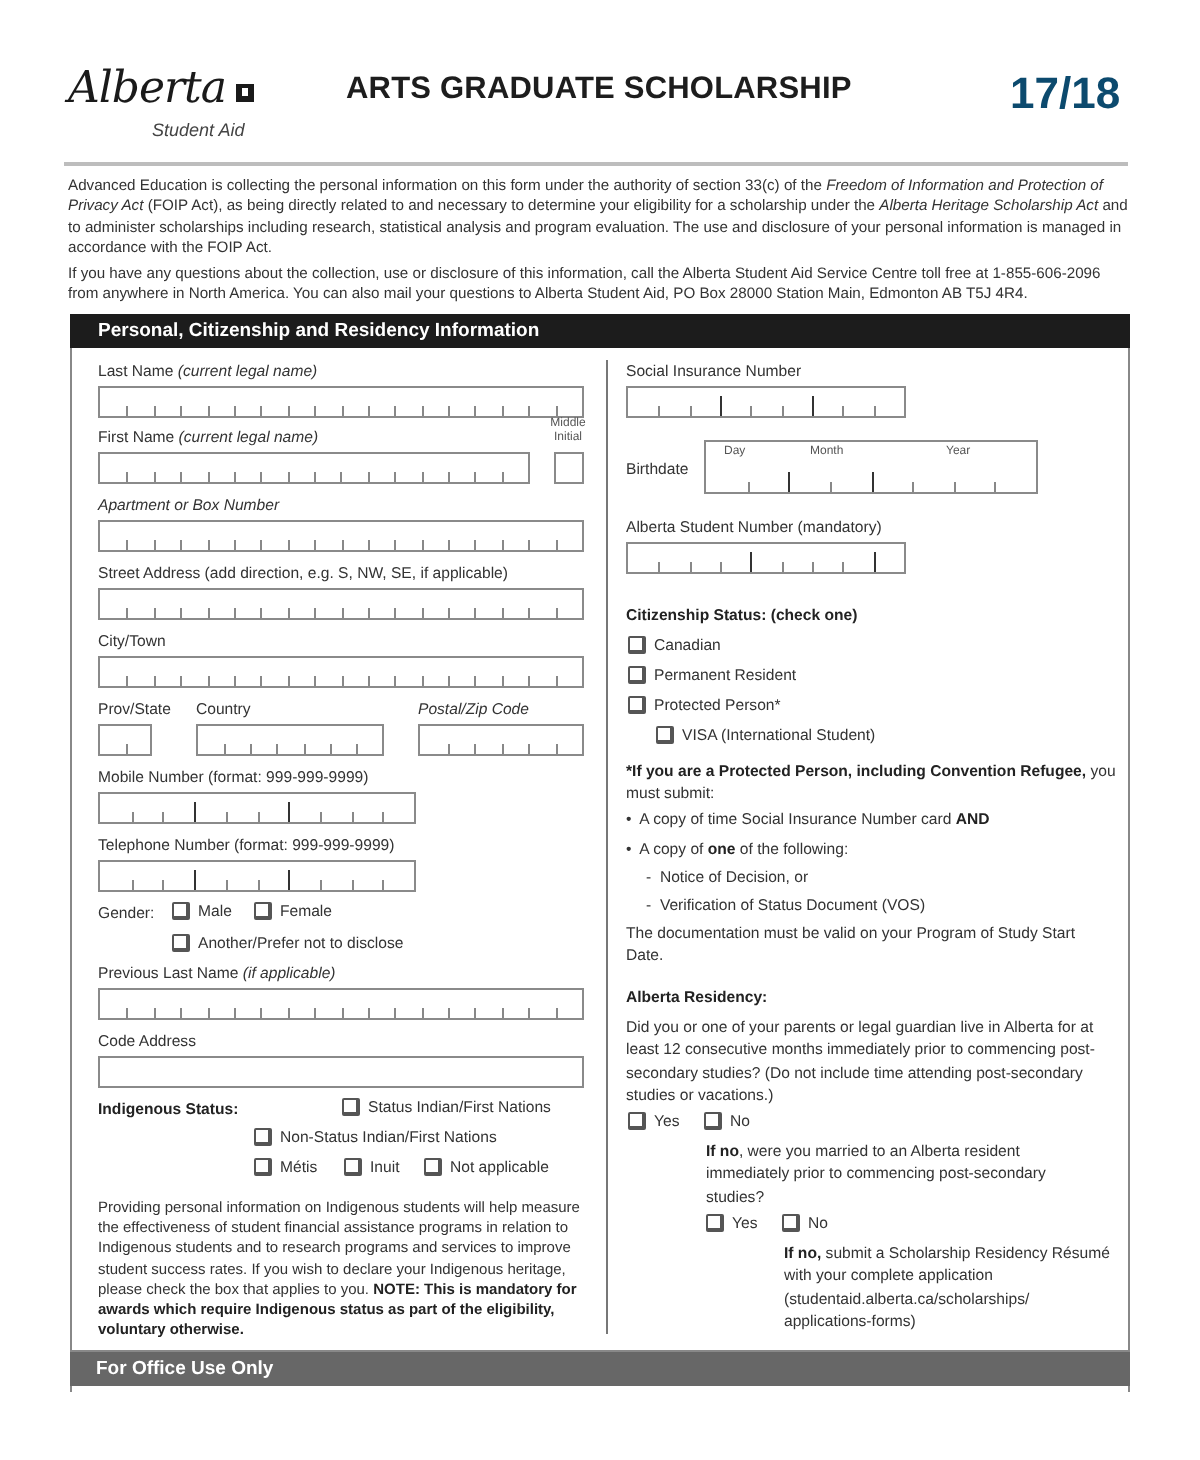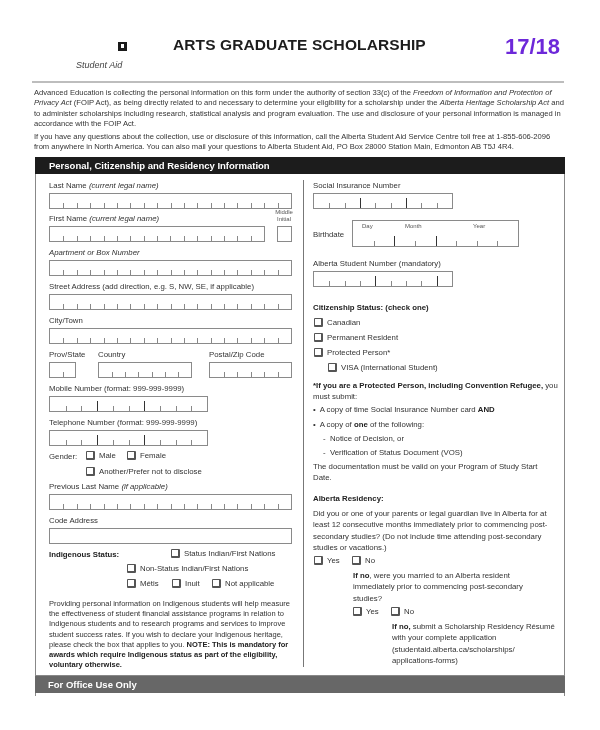--- a/index.html
+++ b/index.html
@@ -6,21 +6,21 @@
   html, body { width: 600px; height: 730px; background: #ffffff; overflow: hidden; }
   body { position: relative; font-family: "Liberation Sans", sans-serif; color: #222; }
 
   
   .logo { position: absolute; left: 34px; top: 32px; width: 100px; height: 44px; }
   .logo-script { position: absolute; left: 0; top: 0; font-family: "DejaVu Serif", serif; font-style: italic; font-size: 22px; color: #1a1a1a; letter-spacing: -0.5px; }
   .logo-mark { position: absolute; left: 84px; top: 10px; width: 9px; height: 9px; background: #1a1a1a; }
   .logo-mark::after { content: ""; position: absolute; left: 3px; top: 2px; width: 3px; height: 4px; background: #fff; }
   .logo-sub { position: absolute; left: 42px; top: 28px; font-size: 9px; font-style: italic; color: #444; }
   .doc-title { position: absolute; left: 173px; top: 36px; font-size: 15.5px; font-weight: bold; color: #1d1d1d; letter-spacing: 0.1px; }
-  .doc-year { position: absolute; left: 505px; top: 34px; font-size: 22px; font-weight: bold; color: #6d28d9; }
+  .doc-year { position: absolute; left: 505px; top: 34px; font-size: 22px; font-weight: bold; color: #0c4a6e; }
   .top-rule { position: absolute; left: 32px; top: 81px; width: 532px; height: 2px; background: #bdbdbd; }
 
   .intro { position: absolute; left: 34px; width: 532px; font-size: 7.6px; line-height: 10.3px; color: #333; }
   .intro1 { top: 88px; }
   .intro2 { top: 132px; }
   .intro i { font-style: italic; }
 
   
   .panel { position: absolute; left: 35px; top: 157px; width: 530px; height: 519px; border: 1px solid #888; border-top: none; }
   .panel-head { position: absolute; left: 35px; top: 157px; width: 530px; height: 17px; background: #1c1c1c; color: #fff; font-weight: bold; font-size: 9.5px; padding: 3px 0 0 14px; }
@@ -42,20 +42,21 @@
   .txt { position: absolute; font-size: 7.8px; line-height: 11.3px; color: #333; }
   .txt b { font-weight: bold; color: #222; }
 
   .office-bar { position: absolute; left: 35px; top: 676px; width: 530px; height: 17px; background: #676767; color: #fff; font-weight: bold; font-size: 9.5px; padding: 3px 0 0 13px; }
   .office-row { position: absolute; left: 35px; top: 693px; width: 530px; height: 3px; border-left: 1px solid #888; border-right: 1px solid #888; }
 </style>
 </head>
 <body>
 
 <div class="logo">
+  <span class="logo-script">Alberta</span>
   <span class="logo-mark"></span>
   <span class="logo-sub">Student Aid</span>
 </div>
 <div class="doc-title">ARTS GRADUATE SCHOLARSHIP</div>
 <div class="doc-year">17/18</div>
 <div class="top-rule"></div>
 
 <div class="intro intro1">
   <span>Advanced Education is collecting the personal information on this form under the authority of section 33(c) of the </span><i>Freedom of Information and Protection of Privacy Act</i><span> (FOIP Act), as being directly related to and necessary to determine your eligibility for a scholarship under the </span><i>Alberta Heritage Scholarship Act</i><span> and to administer scholarships including research, statistical analysis and program evaluation. The use and disclosure of your personal information is managed in accordance with the FOIP Act.</span>
 </div>
@@ -165,21 +166,21 @@
     <span class="tick" style="left: 161px;"></span>
     <span class="tick" style="left: 174px;"></span>
     <span class="tick" style="left: 187px;"></span>
     <span class="tick" style="left: 201px;"></span>
     <span class="tick" style="left: 214px;"></span>
     <span class="tick" style="left: 228px;"></span>
   </div>
 
 <div class="lbl" style="left:49px;top:350px;">Prov/State</div>
 <div class="lbl" style="left:98px;top:350px;">Country</div>
-<div class="lbl" style="left:209px;top:350px;">Postal/Zip Code</div>
+<div class="lbl" style="left:209px;top:350px;font-style:italic;">Postal/Zip Code</div>
 <div class="box" style="left:49px;top:362px;width:27px;">
     <span class="tick" style="left: 13px;"></span>
   </div>
 <div class="box" style="left:98px;top:362px;width:94px;">
     <span class="tick" style="left: 13px;"></span>
     <span class="tick" style="left: 26px;"></span>
     <span class="tick" style="left: 39px;"></span>
     <span class="tick" style="left: 53px;"></span>
     <span class="tick" style="left: 66px;"></span>
     <span class="tick" style="left: 79px;"></span>

